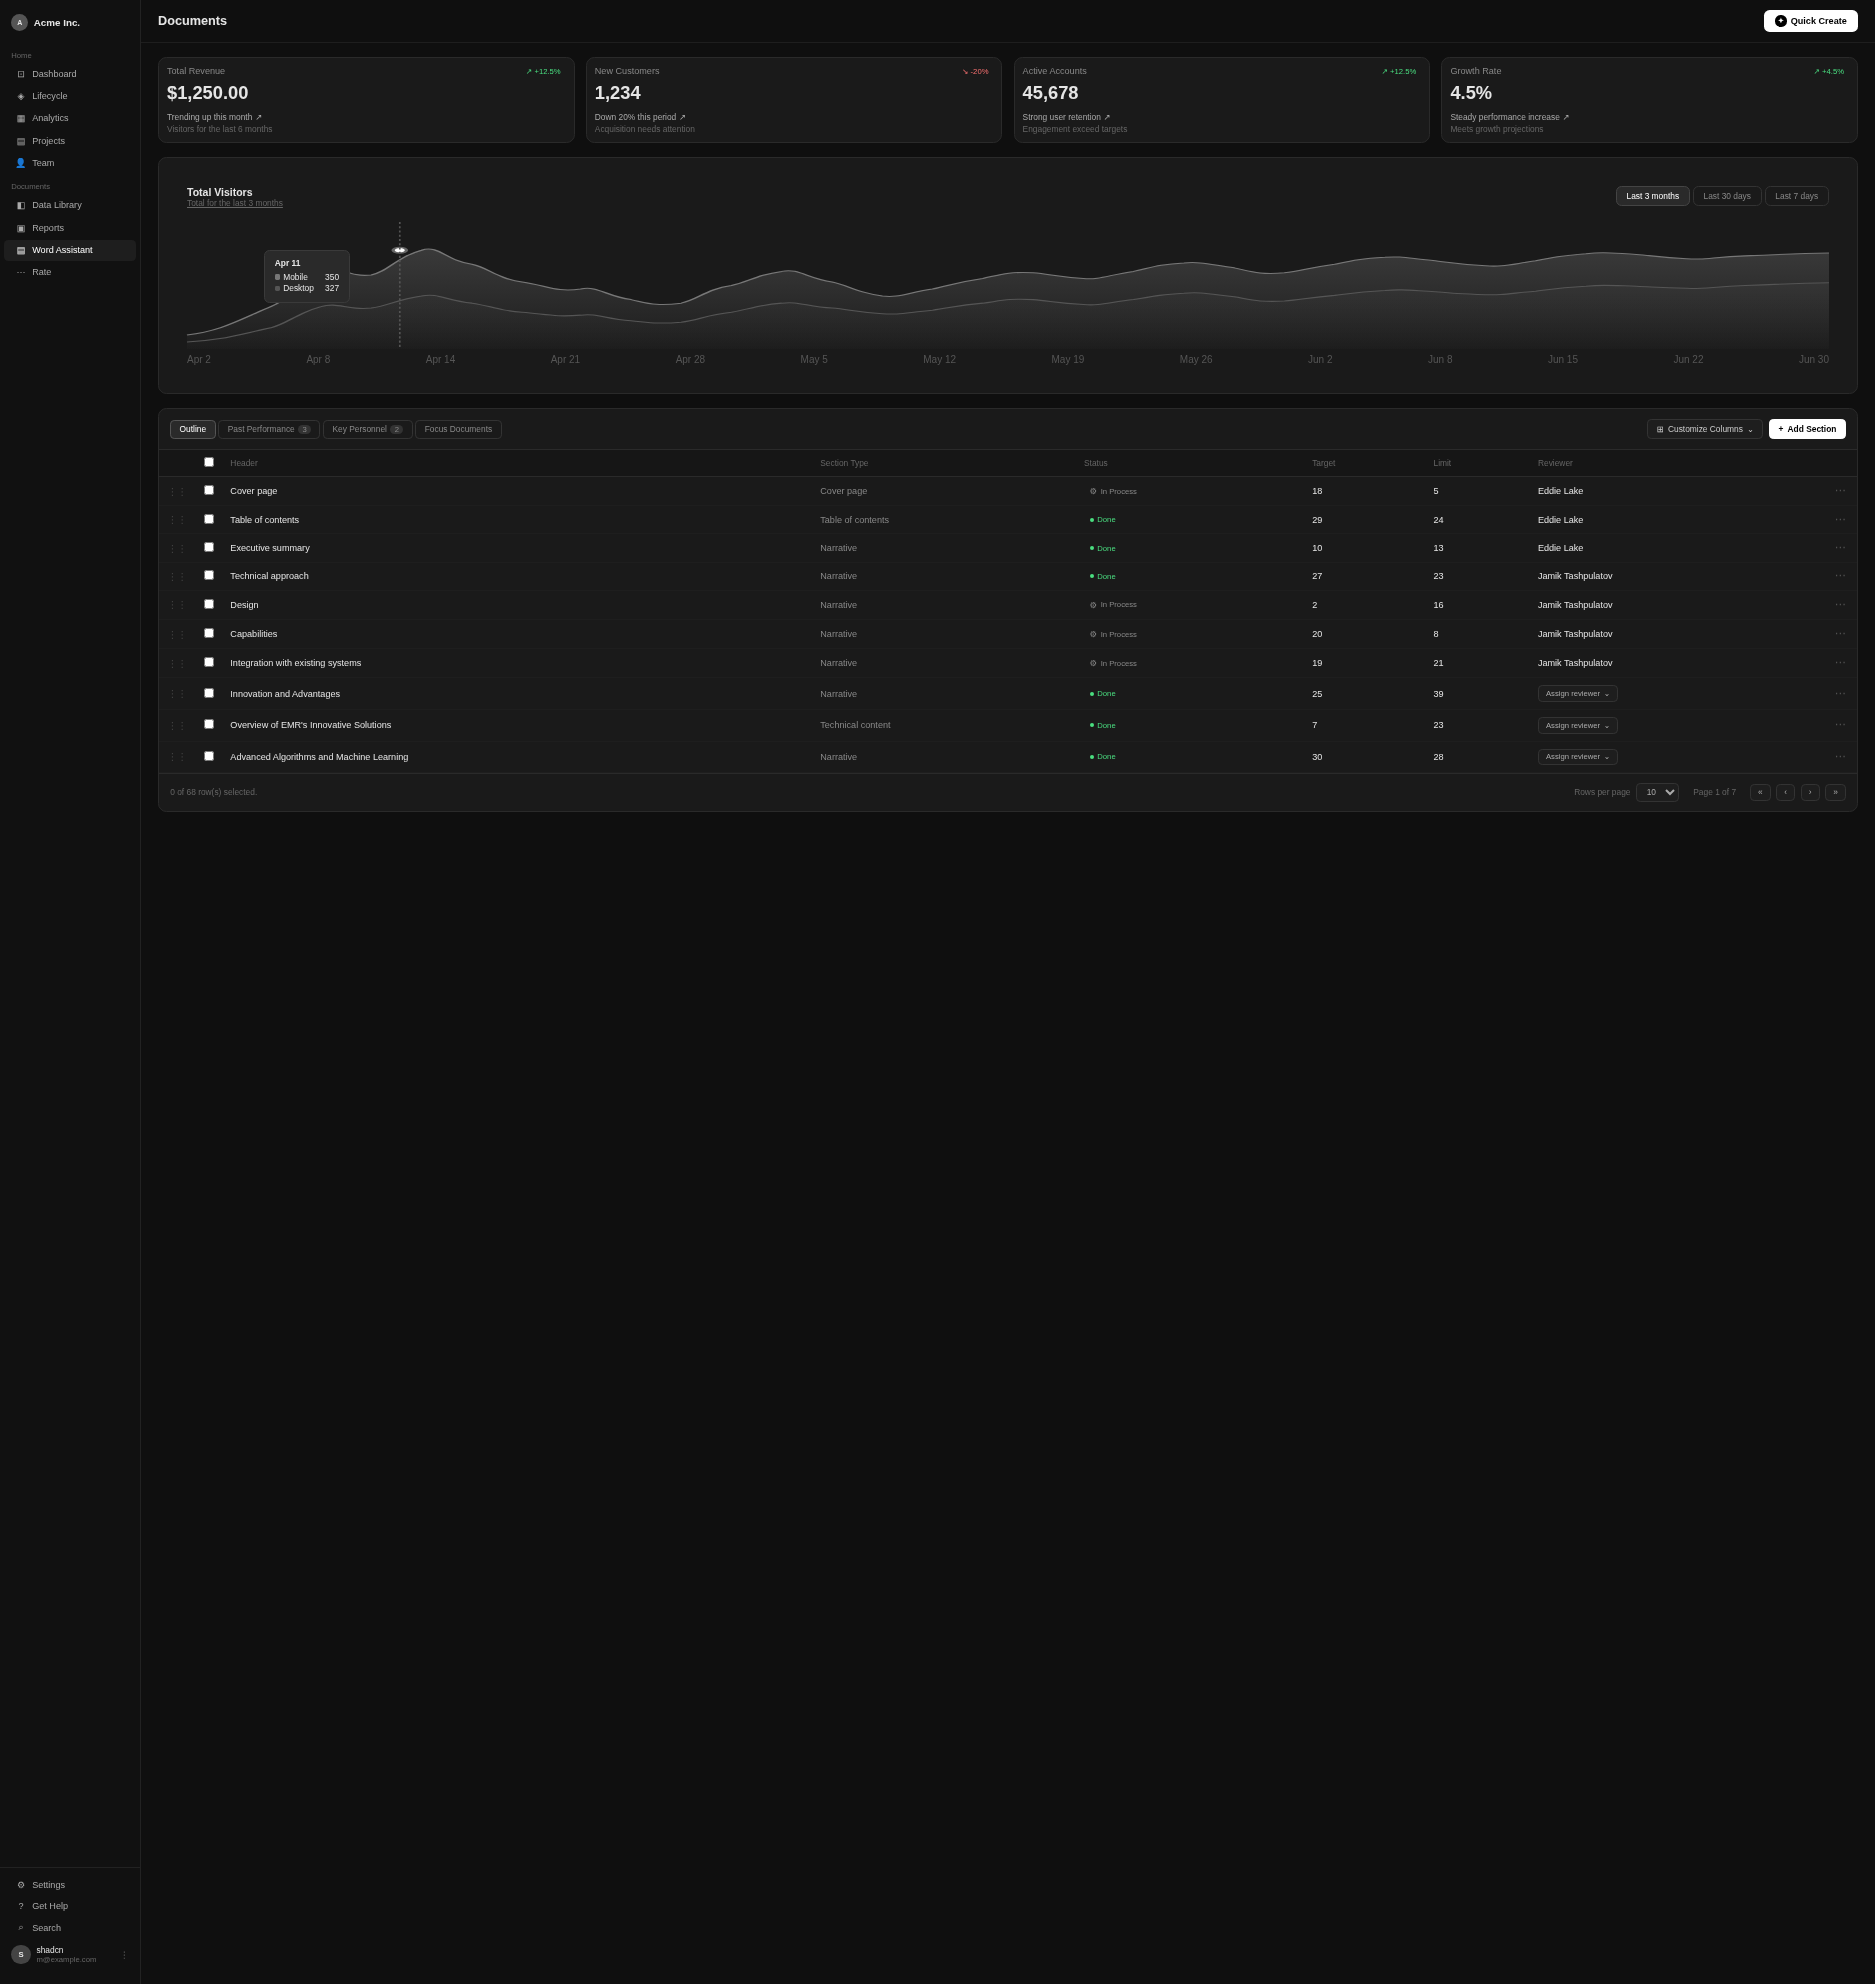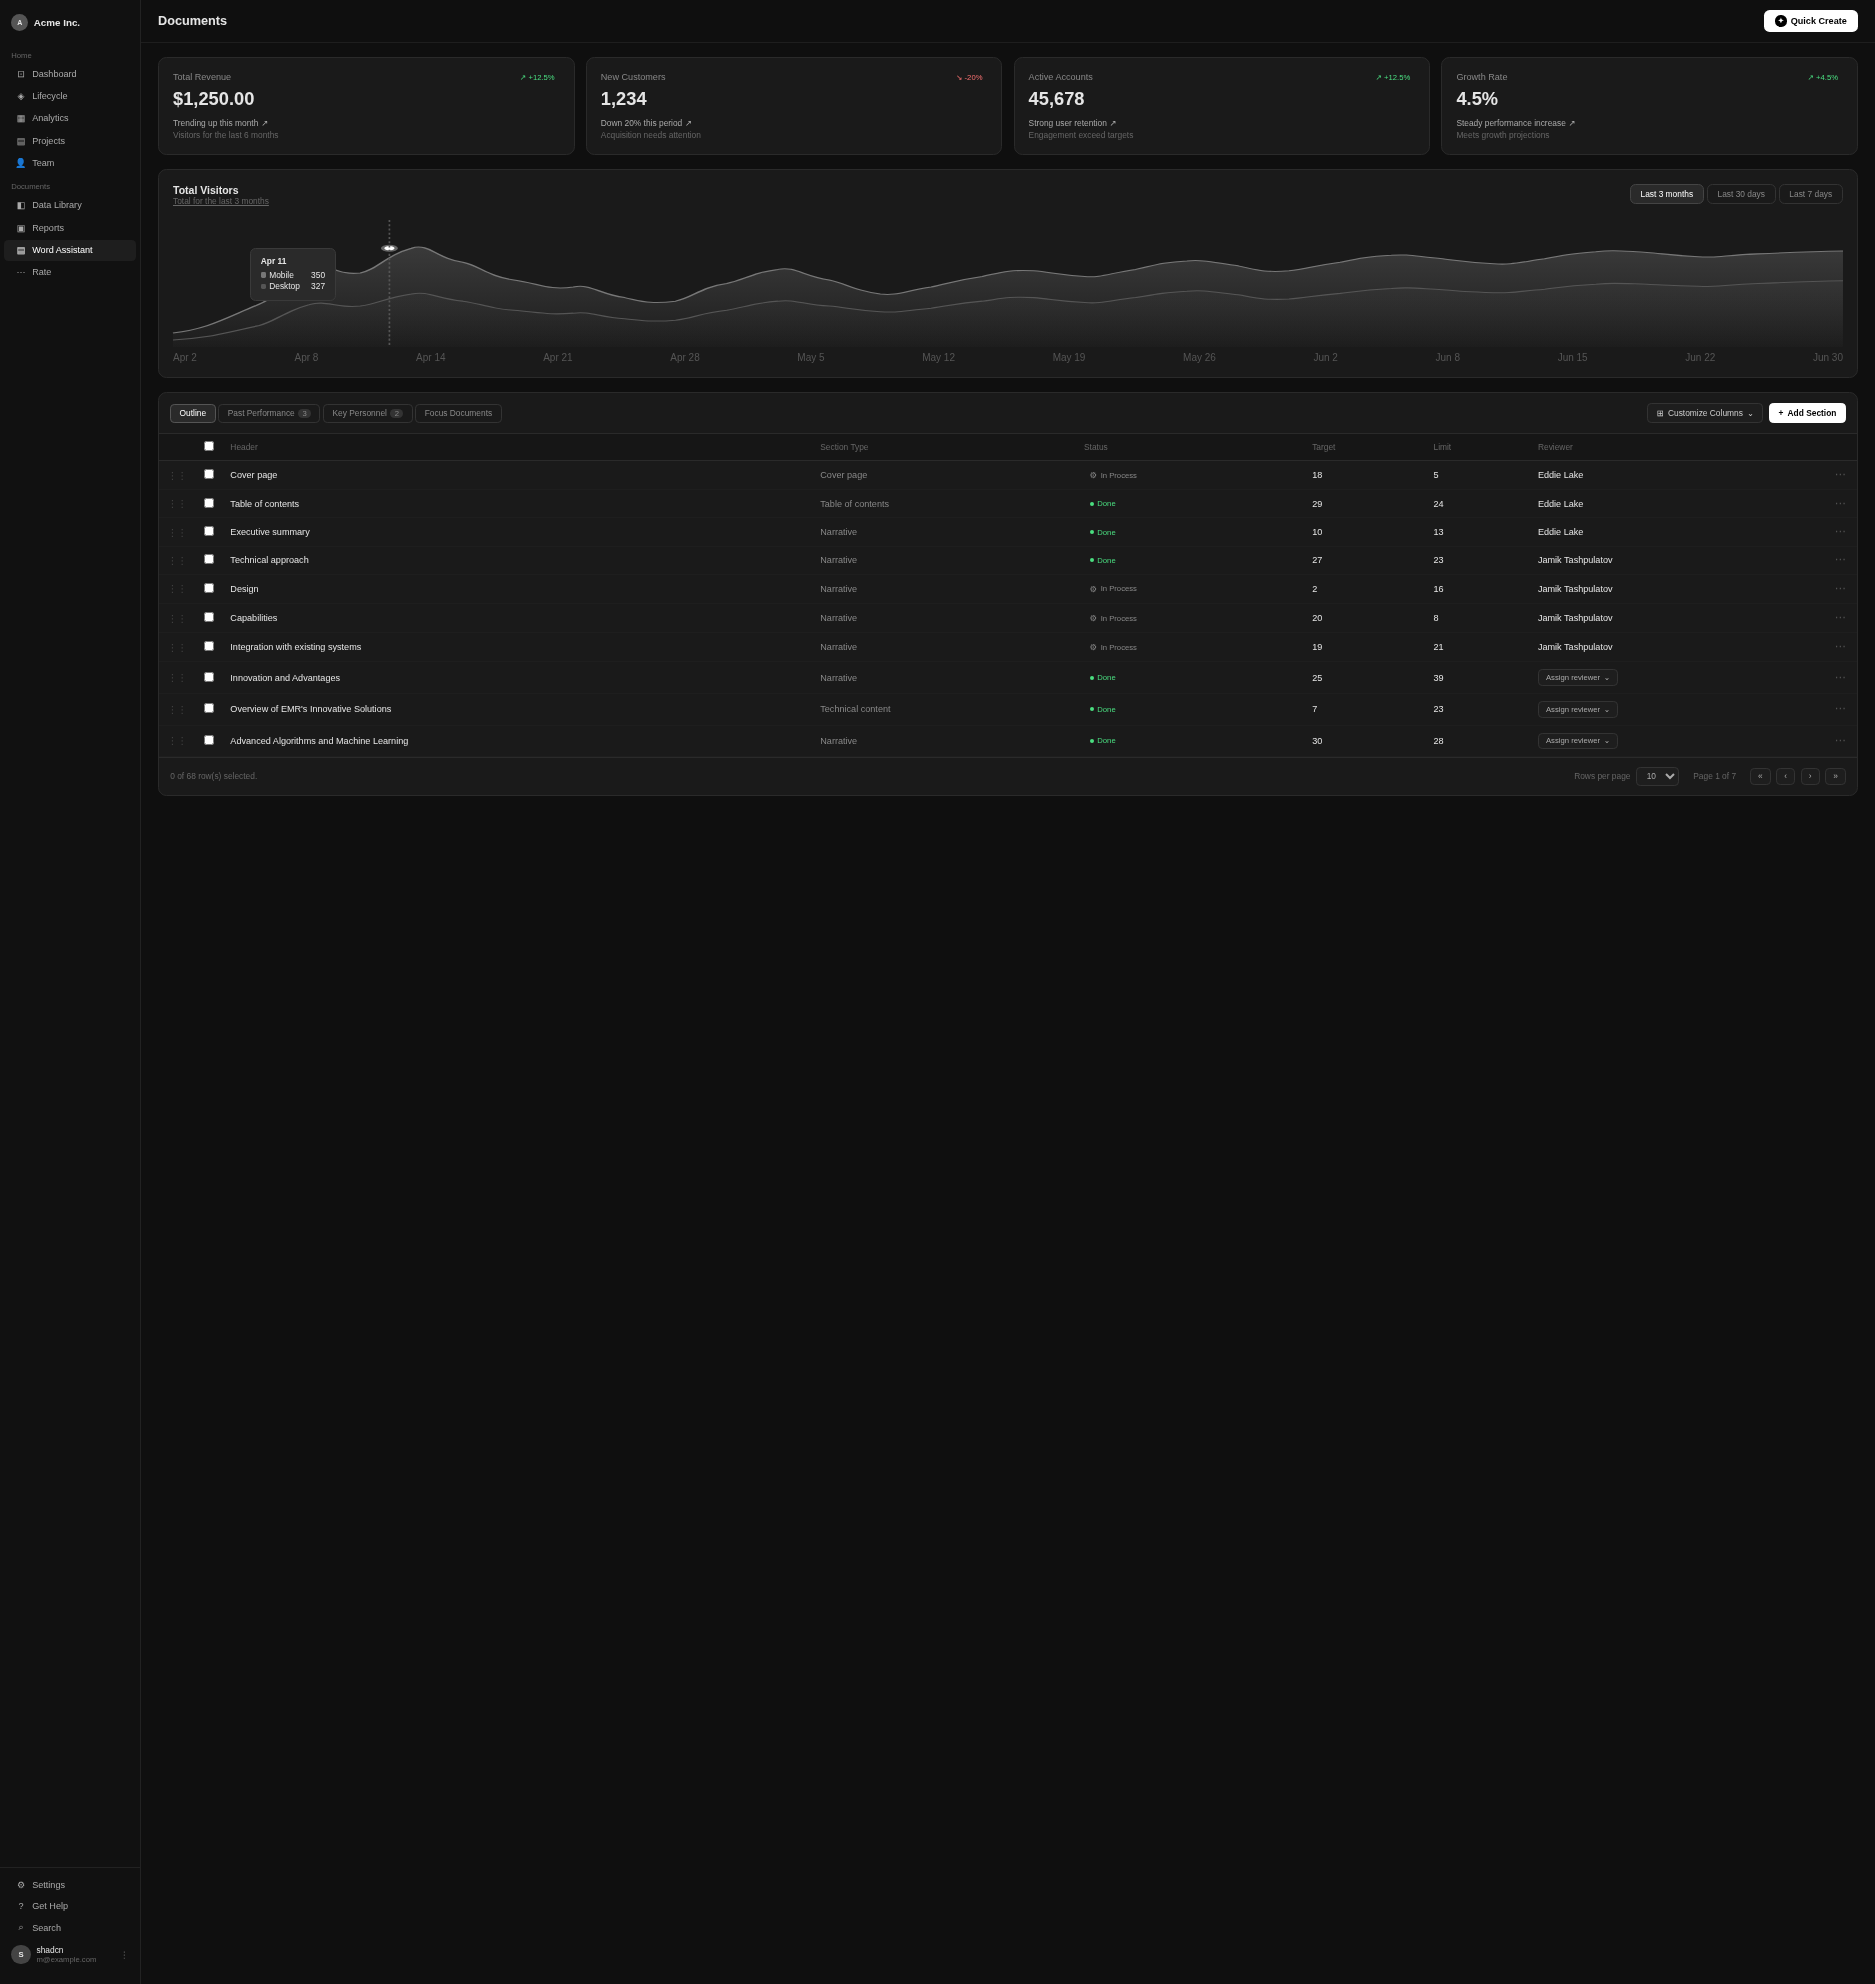--- a/index.html
+++ b/index.html
@@ -25,32 +25,32 @@
     .main { flex: 1; display: flex; flex-direction: column; overflow: hidden; background: #0f0f0f; }
     .topbar { display: flex; align-items: center; justify-content: space-between; padding: 9.8px 17px; border-bottom: 0.7px solid #1e1e1e; background: #0f0f0f; }
     .page-title { font-size: 12.7px; font-weight: 600; }
     .quick-create-btn { display: flex; align-items: center; gap: 4.2px; background: #fff; color: #000; border: none; border-radius: 5.6px; padding: 5.6px 11.2px; font-size: 9.1px; font-weight: 600; cursor: pointer; }
     .quick-create-icon { width: 11.2px; height: 11.2px; background: #000; border-radius: 50%; display: flex; align-items: center; justify-content: center; color: #fff; font-size: 7px; }
 
     .content { flex: 1; overflow-y: auto; padding: 14px 17px; }
 
     
     .kpi-grid { display: grid; grid-template-columns: repeat(4, 1fr); gap: 11.2px; margin-bottom: 14px; }
-    .kpi-card { background: #1a1a1a; border: 0.7px solid #2a2a2a; border-radius: 8.4px; padding: 14px; }
+    .kpi-card { background: #1a1a1a; border: 0.7px solid #2a2a2a; border-radius: 8.4px; padding: 8px; }
     .kpi-header { display: flex; justify-content: space-between; align-items: flex-start; margin-bottom: 4.2px; }
     .kpi-label { font-size: 9.1px; color: #888; }
     .kpi-badge { font-size: 7.7px; padding: 1.4px 4.9px; border-radius: 7px; display: flex; align-items: center; gap: 2.1px; }
     .kpi-badge.positive { color: #4ade80; }
     .kpi-badge.negative { color: #f87171; }
     .kpi-value { font-size: 18.3px; font-weight: 700; margin-bottom: 8.4px; }
     .kpi-footer { font-size: 8.4px; color: #666; }
     .kpi-footer-main { color: #aaa; margin-bottom: 1.4px; display: flex; align-items: center; gap: 2.8px; }
 
     
-    .chart-section { background: #1a1a1a; border: 0.7px solid #2a2a2a; border-radius: 8.4px; padding: 14px; margin-bottom: 14px; }
+    .chart-section { background: #1a1a1a; border: 0.7px solid #2a2a2a; border-radius: 8.4px; padding: 28px; margin-bottom: 14px; }
     .chart-header { display: flex; justify-content: space-between; align-items: flex-start; margin-bottom: 2.8px; }
     .chart-title { font-size: 10.5px; font-weight: 600; }
     .chart-subtitle { font-size: 8.4px; color: #666; margin-bottom: 11.2px; text-decoration: underline; }
     .chart-tabs { display: flex; gap: 2.8px; }
     .chart-tab { padding: 4.2px 9.8px; border-radius: 5.6px; border: 0.7px solid #333; background: transparent; color: #888; font-size: 8.4px; cursor: pointer; }
     .chart-tab.active { background: #2a2a2a; color: #fff; border-color: #444; }
     .chart-area { position: relative; height: 127px; }
     .chart-x-labels { display: flex; justify-content: space-between; padding: 5.6px 0 0; font-size: 10px; color: #555; }
 
     

